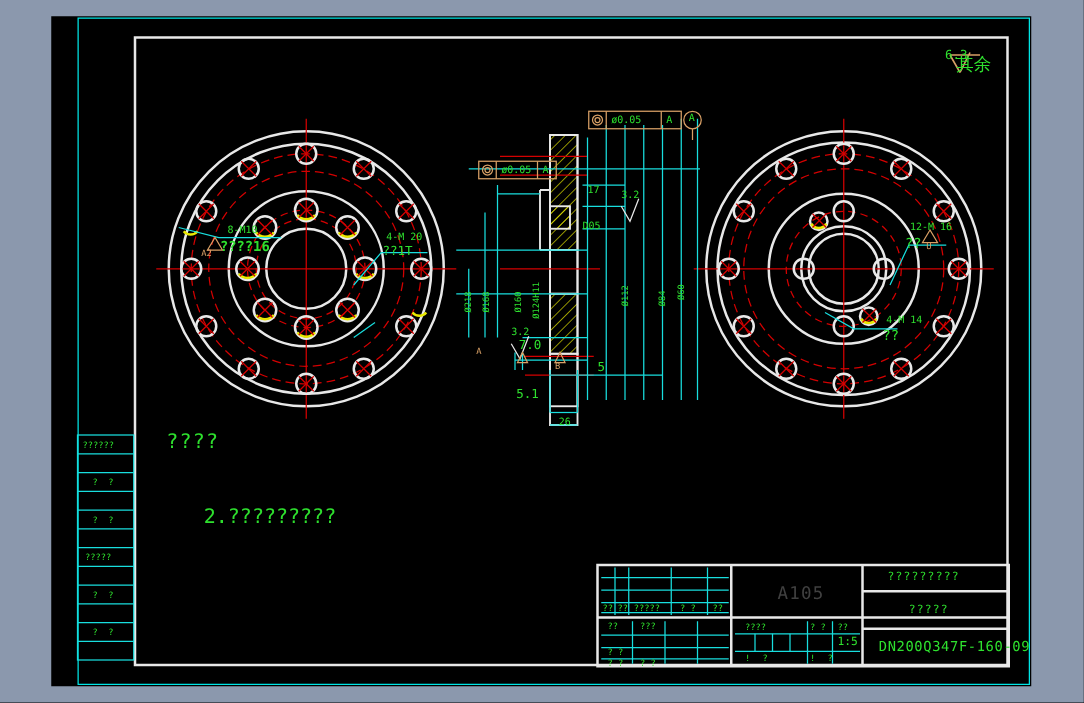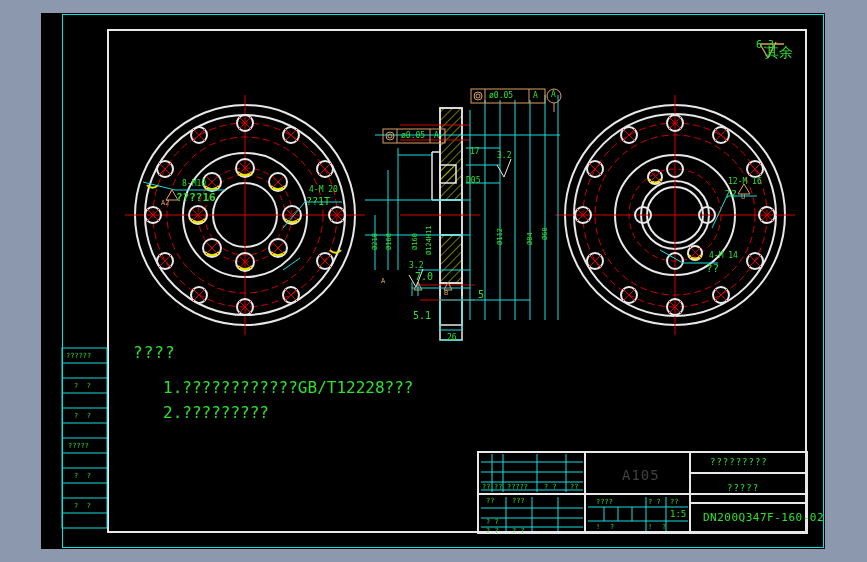--- a/index.html
+++ b/index.html
@@ -379,21 +379,20 @@
         <line x1="618" y1="507" x2="618" y2="521"></line>
         <line x1="632" y1="507" x2="632" y2="521"></line>
         <line x1="646" y1="497" x2="646" y2="531"></line>
         <line x1="666" y1="497" x2="666" y2="531"></line>
       </g>
     </g>
   </svg>
   </div>
 
   <div class="t green notes-title" style="left:133px;top:345px;">????</div>
-  <div class="t green note-line" style="left:163px;top:380px;">1.????????????GB/T12228???</div>
   <div class="t green note-line" style="left:163px;top:405px;">2.?????????</div>
 
   <div class="t surf-cn" style="left:733px;top:45px;">其余</div>
   <div class="t surf" style="left:756px;top:40px;">6.3</div>
 
   <div class="t green ann" style="left:182px;top:180px;">8-M10</div>
   <div class="t green ann" style="left:176px;top:192px;font-size:11px;font-weight:bold;">????16</div>
   <div class="t green ann" style="left:309px;top:186px;">4-M 20</div>
   <div class="t green ann" style="left:306px;top:197px;font-size:10px;">??1T</div>
   <div class="t tan ann-sm" style="left:161px;top:200px;text-align:center;">A2</div>
@@ -434,21 +433,21 @@
   <div class="t green tb-txt" style="left:66px;top:353px;">??????</div>
   <div class="t green tb-txt" style="left:74px;top:383px;">?  ?</div>
   <div class="t green tb-txt" style="left:74px;top:413px;">?  ?</div>
   <div class="t green tb-txt" style="left:68px;top:443px;">?????</div>
   <div class="t green tb-txt" style="left:74px;top:473px;">?  ?</div>
   <div class="t green tb-txt" style="left:74px;top:503px;">?  ?</div>
 
   <div class="t tb-big" style="left:622px;top:468px;">A105</div>
   <div class="t tb-mid" style="left:710px;top:458px;">?????????</div>
   <div class="t tb-mid" style="left:727px;top:484px;">?????</div>
-  <div class="t tb-num" style="left:703px;top:512px;">DN200Q347F-160-02</div>
+  <div class="t tb-num" style="left:703px;top:512px;">DN200Q347F-160-09</div>
 
   <div class="t tb-txt" style="left:482px;top:484px;">??</div>
   <div class="t tb-txt" style="left:494px;top:484px;">??</div>
   <div class="t tb-txt" style="left:507px;top:484px;">?????</div>
   <div class="t tb-txt" style="left:544px;top:484px;">? ?</div>
   <div class="t tb-txt" style="left:570px;top:484px;">??</div>
 
   <div class="t tb-txt" style="left:486px;top:498px;">??</div>
   <div class="t tb-txt" style="left:512px;top:498px;">???</div>
   <div class="t tb-txt" style="left:486px;top:519px;">? ?</div>

